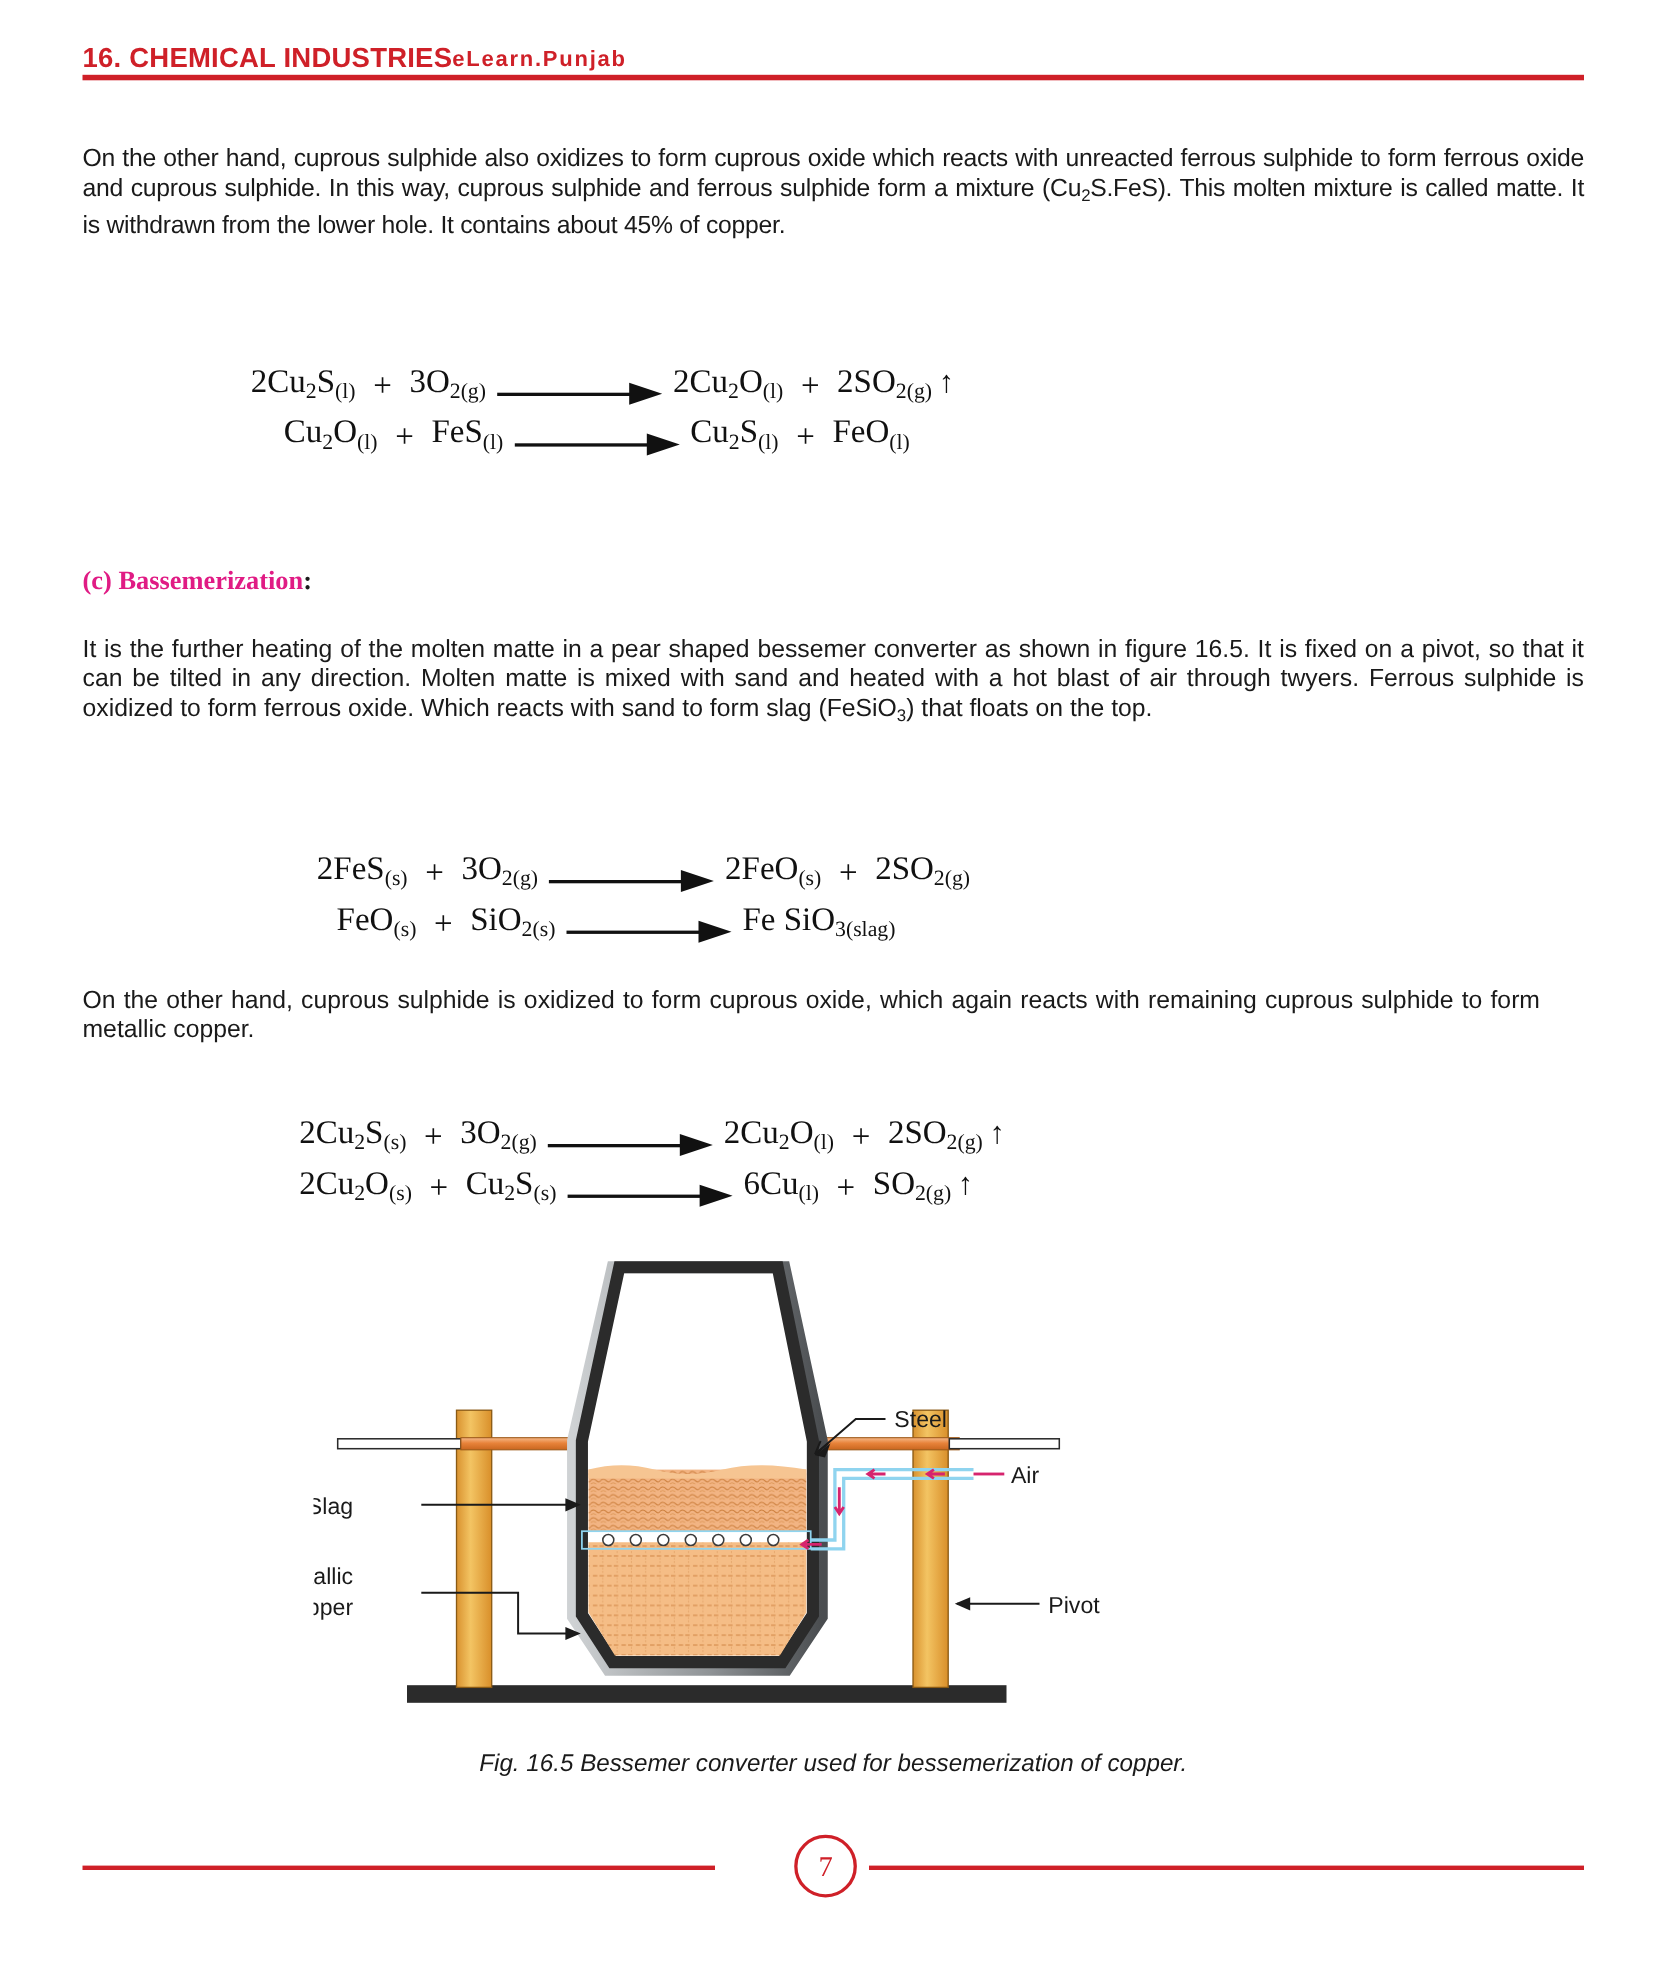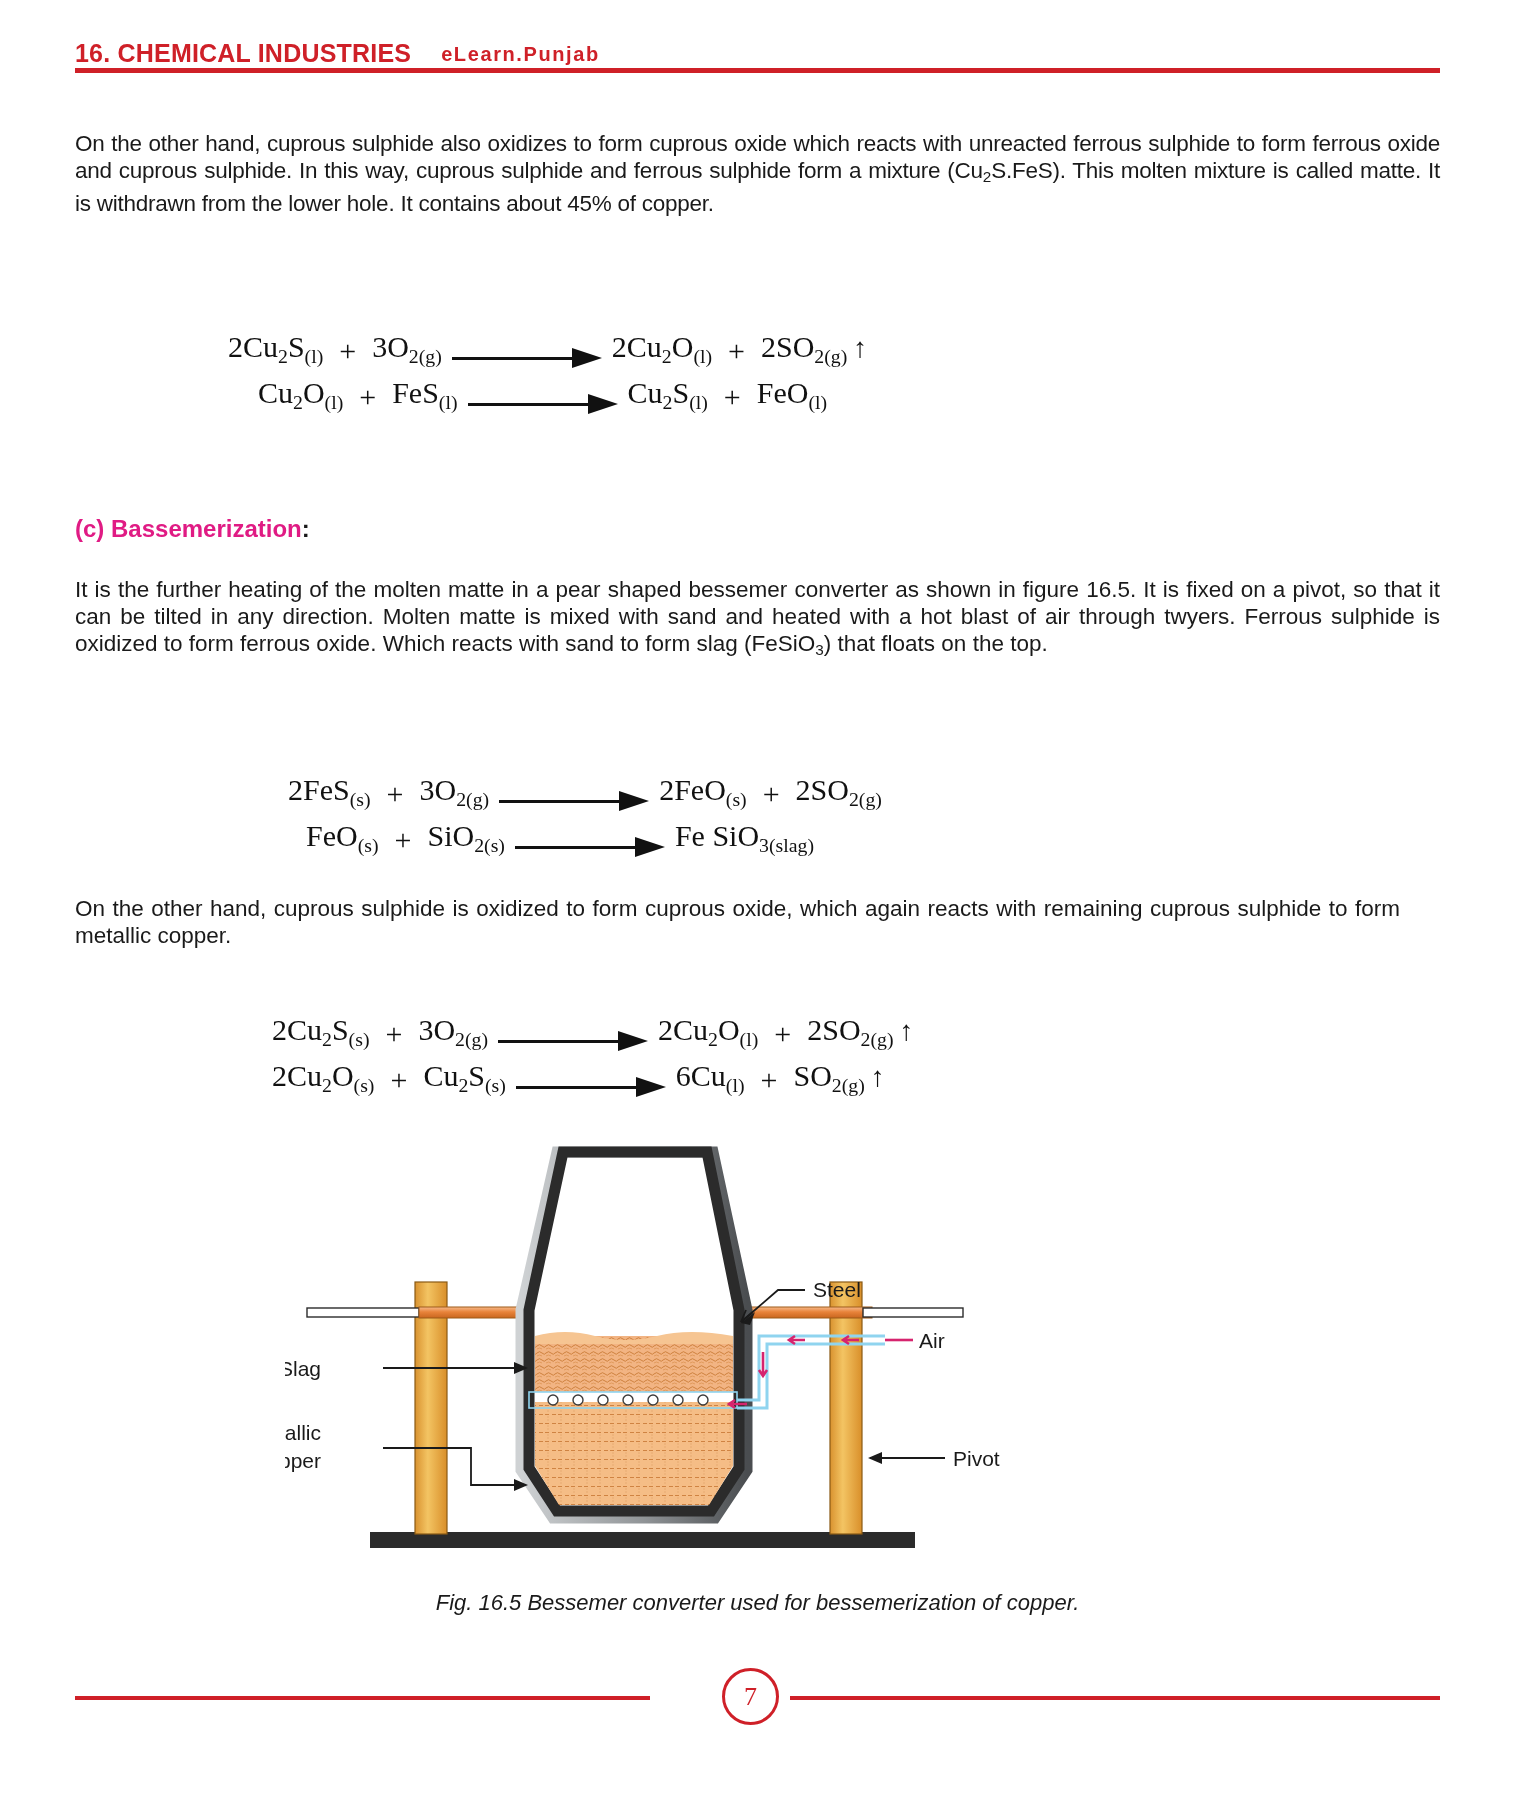--- a/index.html
+++ b/index.html
@@ -35,21 +35,20 @@
     font-family: "Liberation Sans", sans-serif;
     white-space: nowrap;
   }
   .brand {
     color: #cf2028;
     font-size: 20px;
     font-weight: bold;
     letter-spacing: 1.6px;
     white-space: nowrap;
     padding-bottom: 2px;
-    margin-left: 30px;
   }
   .header-rule {
     position: absolute;
     left: 75px;
     top: 68px;
     width: 1365px;
     height: 5px;
     background: #cf2028;
   }
 
@@ -70,21 +69,21 @@
 
   sub { font-size: 0.68em; vertical-align: -0.28em; }
 
   .sect-head {
     position: absolute;
     left: 75px;
     top: 515px;
     color: #e01b84;
     font-size: 24px;
     font-weight: bold;
-    font-family: Liberation Sans, sans-serif;
+    font-family: Liberation Serif, serif;
   }
   .sect-head .colon { color: #1a1a1a; }
 
   
   .eqblock {
     position: absolute;
     font-family: "Liberation Serif", serif;
     color: #111;
   }
   .eqline {

